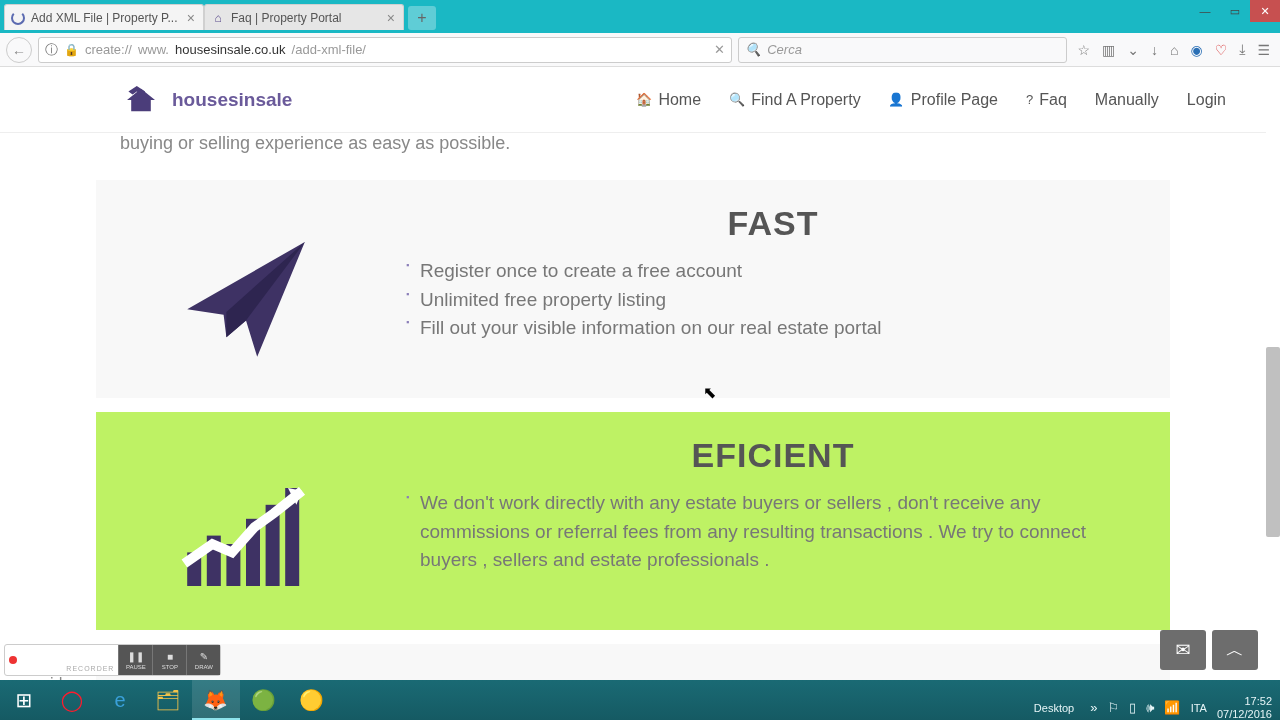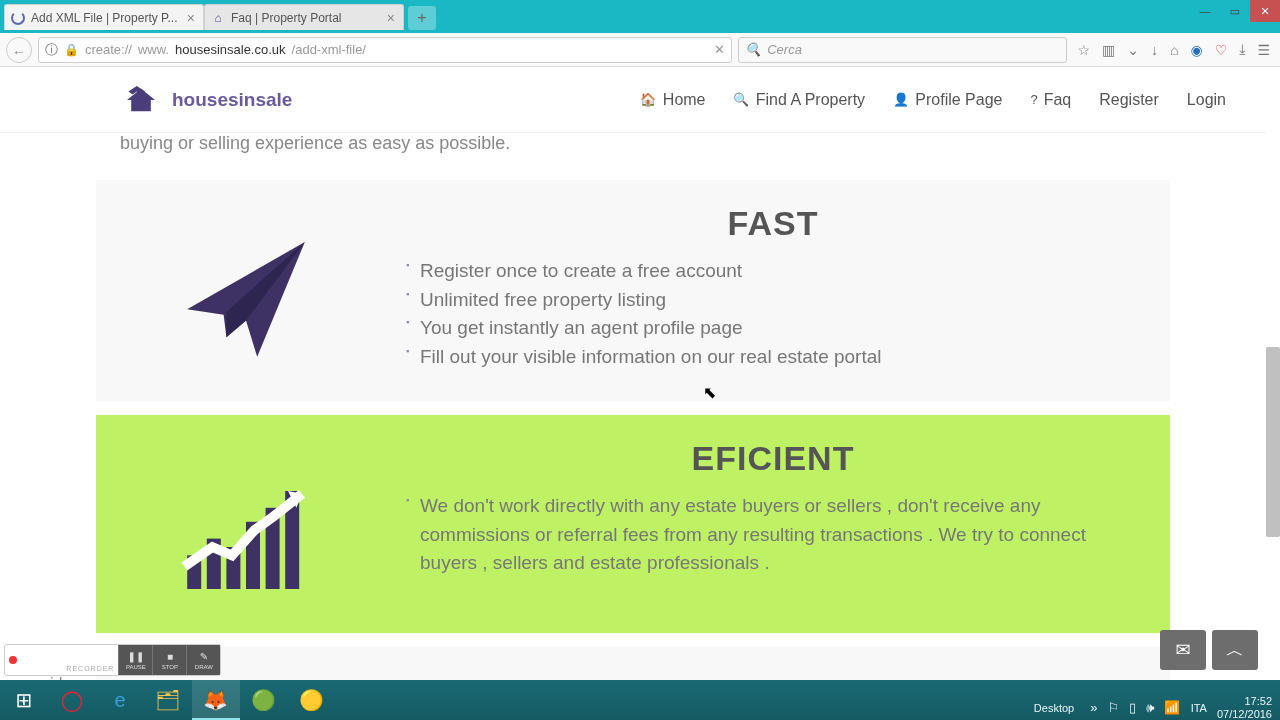--- a/index.html
+++ b/index.html
@@ -158,21 +158,21 @@
           </a>
       <a>
             <span class="ico">👤</span>
             <span>Profile Page</span>
           </a>
       <a>
             <span class="ico">?</span>
             <span>Faq</span>
           </a>
       <a>
-            <span>Register</span>
+            <span>Manually</span>
           </a>
       <a>
             <span>Login</span>
           </a>
     </div>
   </div>
 
   <div class="content">
     <div class="intro">buying or selling experience as easy as possible.</div>
 
@@ -182,21 +182,20 @@
           <path fill="#3e3264" d="M8 58 L92 10 L58 92 L50 66 L36 78 L34 62 Z"></path>
           <path fill="#fff" d="M50 66 L92 10 L36 60 Z" opacity=".0"></path>
           <path fill="#2e2550" d="M36 60 L92 10 L50 66 L36 78 Z"></path>
         </svg>
       </div>
       <div class="textcol">
         <div class="sec-title">FAST</div>
         <ul class="bullets">
           <li>Register once to create a free account</li>
           <li>Unlimited  free property listing</li>
-          <li>You get instantly an agent profile page</li>
           <li>Fill out your visible information on our real estate portal</li>
         </ul>
       </div>
     </div>
 
     <div class="section white">
       <div class="iconcol">
         <svg viewBox="0 0 100 100">
           <rect x="8" y="66" width="10" height="24" fill="#3e3264"></rect>
           <rect x="22" y="54" width="10" height="36" fill="#3e3264"></rect>

